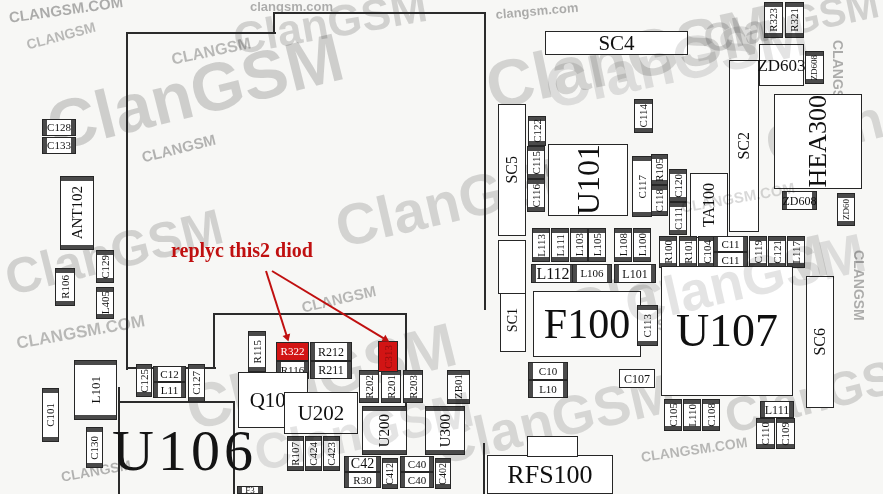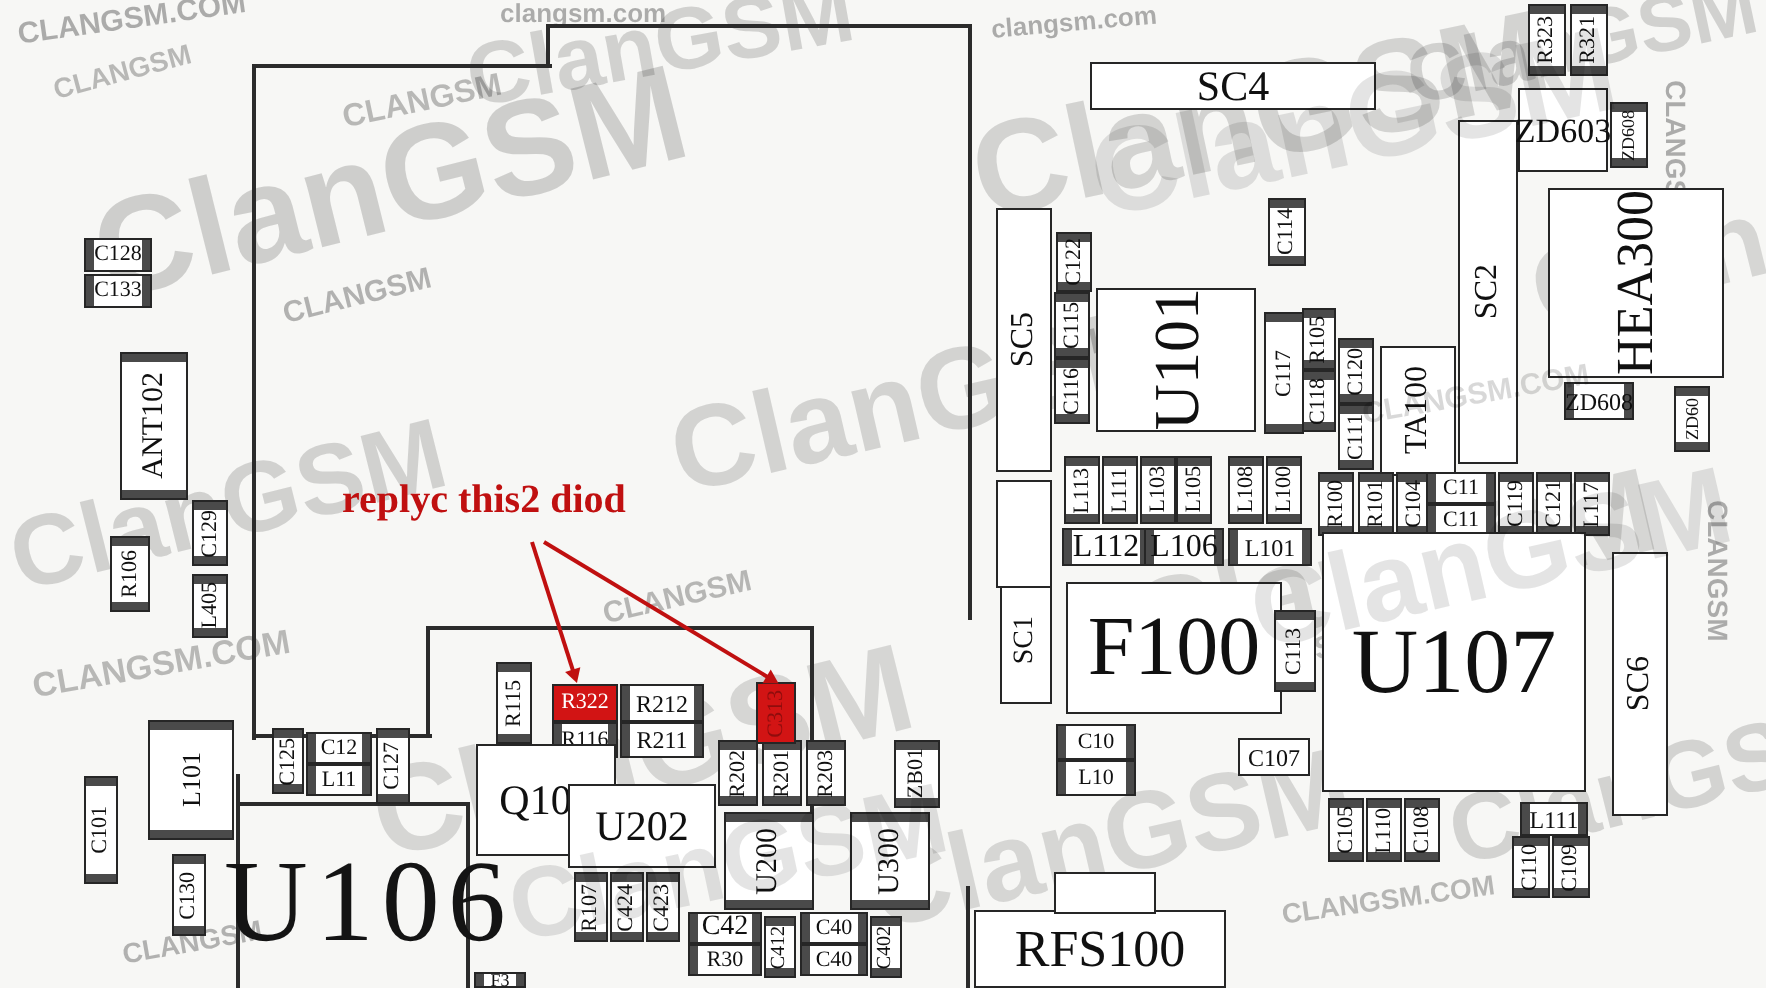--- a/index.html
+++ b/index.html
@@ -238,21 +238,21 @@
     <div class="comp pads-tb" style="left: 614px; top: 228px; width: 18px; height: 34px;">
       <span class="vtext" style="font-size: 11px;">L108</span>
     </div>
     <div class="comp pads-tb" style="left: 633px; top: 228px; width: 18px; height: 34px;">
       <span class="vtext" style="font-size: 11px;">L100</span>
     </div>
     <div class="comp pads-lr" style="left: 531px; top: 264px; width: 44px; height: 19px;">
       <span style="font-size: 16px;">L112</span>
     </div>
     <div class="comp pads-lr" style="left: 572px; top: 264px; width: 40px; height: 19px;">
-      <span style="font-size: 16px;">L106</span>
+      <span style="font-size: 11px;">L106</span>
     </div>
     <div class="comp pads-lr" style="left: 614px; top: 264px; width: 42px; height: 19px;">
       <span style="font-size: 12px;">L101</span>
     </div>
     <div class="comp pads-tb" style="left: 659px; top: 236px; width: 18px; height: 32px;">
       <span class="vtext" style="font-size: 11px;">R100</span>
     </div>
     <div class="comp pads-tb" style="left: 679px; top: 236px; width: 18px; height: 32px;">
       <span class="vtext" style="font-size: 11px;">R101</span>
     </div>

